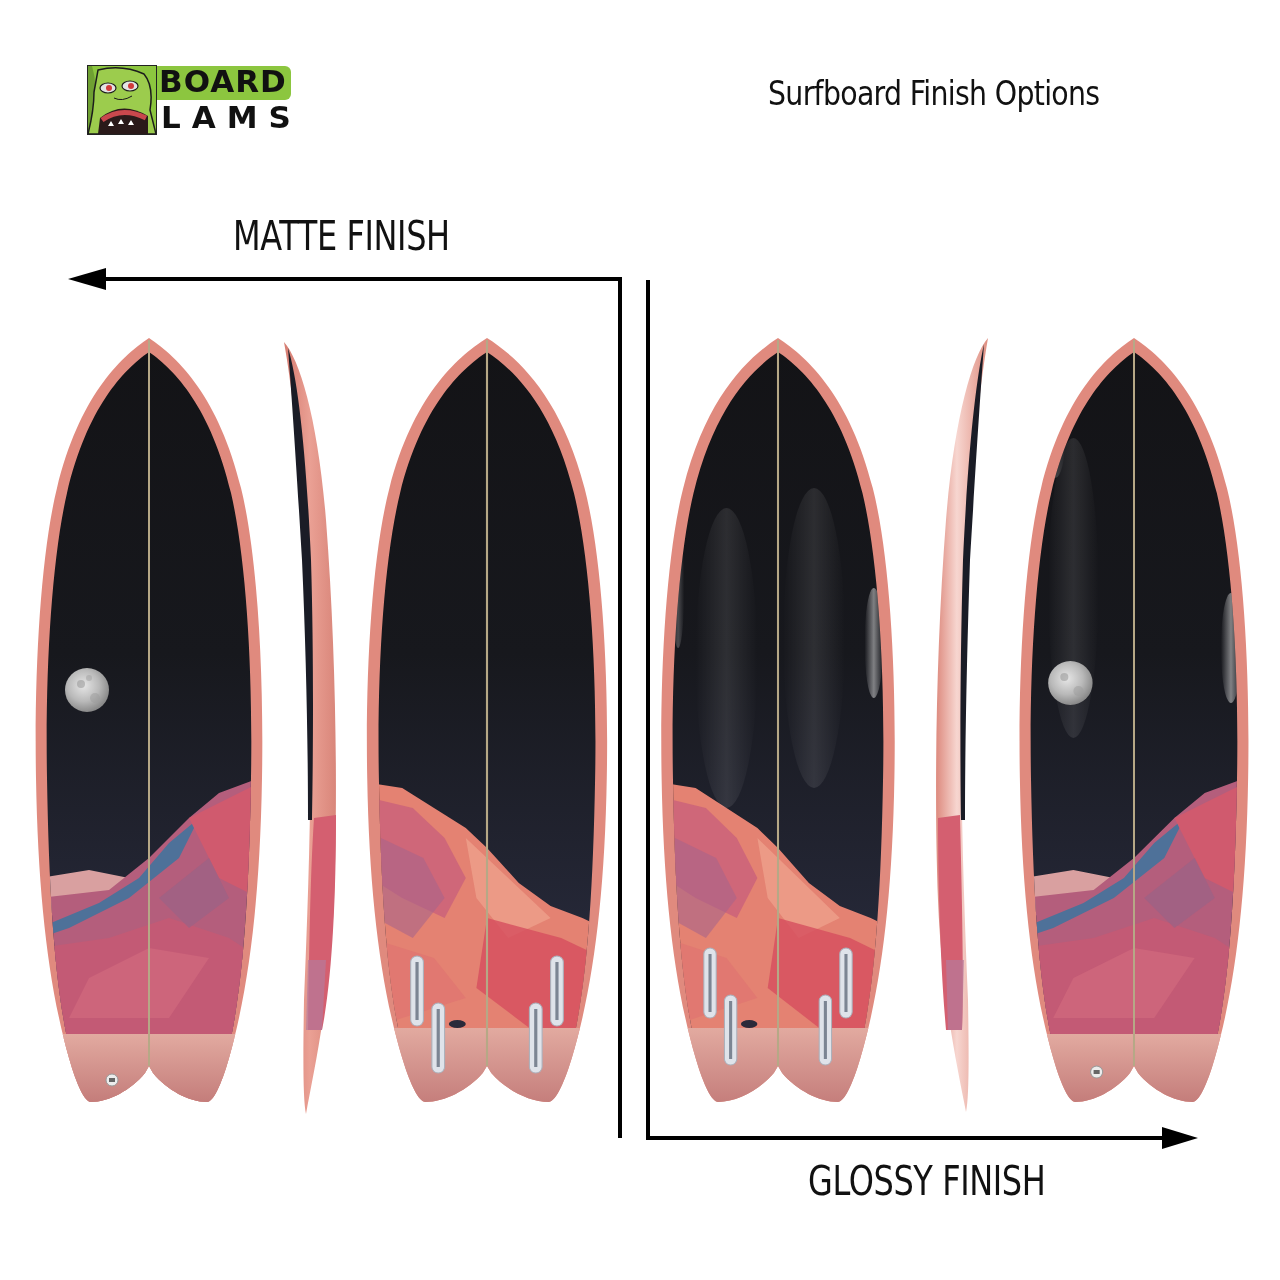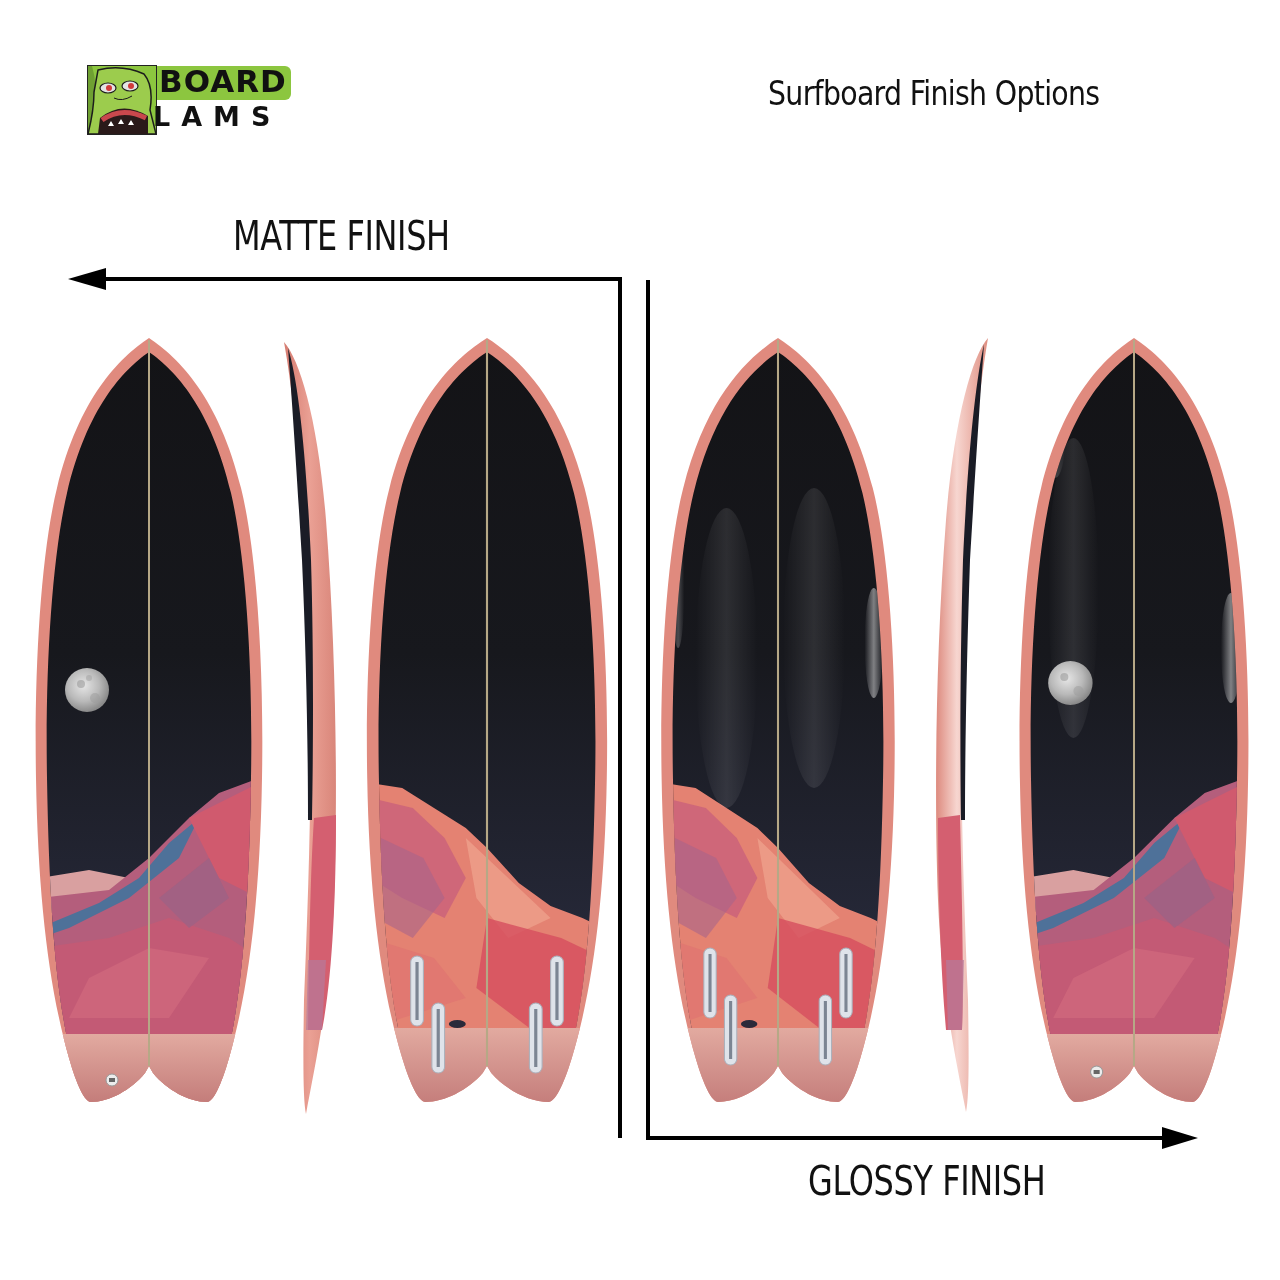--- a/index.html
+++ b/index.html
@@ -1,21 +1,21 @@
 <!DOCTYPE html>
 <html><head>
 <meta charset="utf-8">
 <style>
   html, body { margin:0; padding:0; background:#ffffff; }
   body { width:1280px; height:1280px; position:relative; overflow:hidden; font-family:"DejaVu Sans", sans-serif; }
   .logo { position:absolute; left:87px; top:65px; width:206px; height:70px; }
   .logo-face { position:absolute; left:0; top:0; width:68px; height:68px; border:1.5px solid #222; background:#8cc63f; overflow:hidden; }
   .logo-word { position:absolute; left:70px; top:1px; width:134px; height:34px; background:#8cc63f; border-radius:0 6px 6px 0; }
   .logo-text1 { position:absolute; left:72px; top:-2px; font-family:"DejaVu Sans", sans-serif; font-weight:bold; font-size:31px; letter-spacing:1px; color:#111; line-height:36px; }
-  .logo-text2 { position:absolute; left:66px; top:34px; font-family:"DejaVu Sans", sans-serif; font-weight:bold; font-size:27px; letter-spacing:11px; color:#111; line-height:36px; }
+  .logo-text2 { position:absolute; left:74px; top:34px; font-family:"DejaVu Sans", sans-serif; font-weight:bold; font-size:31px; letter-spacing:11px; color:#111; line-height:36px; }
   .page-title { position:absolute; left:768px; top:74px; font-family:"DejaVu Sans", sans-serif; font-size:33px; font-weight:normal; color:#111; letter-spacing:-0.8px; transform:scaleX(0.86); transform-origin:left top; white-space:nowrap; }
   .label { position:absolute; font-family:"DejaVu Sans", sans-serif; font-size:40px; color:#111; white-space:nowrap; transform:scaleX(0.8); transform-origin:left top; letter-spacing:-0.5px; }
   .matte-label { left:233px; top:213px; }
   .glossy-label { left:808px; top:1158px; }
   svg.scene { position:absolute; left:0; top:0; }
 </style>
 </head>
 <body>
 
 <div class="logo">

